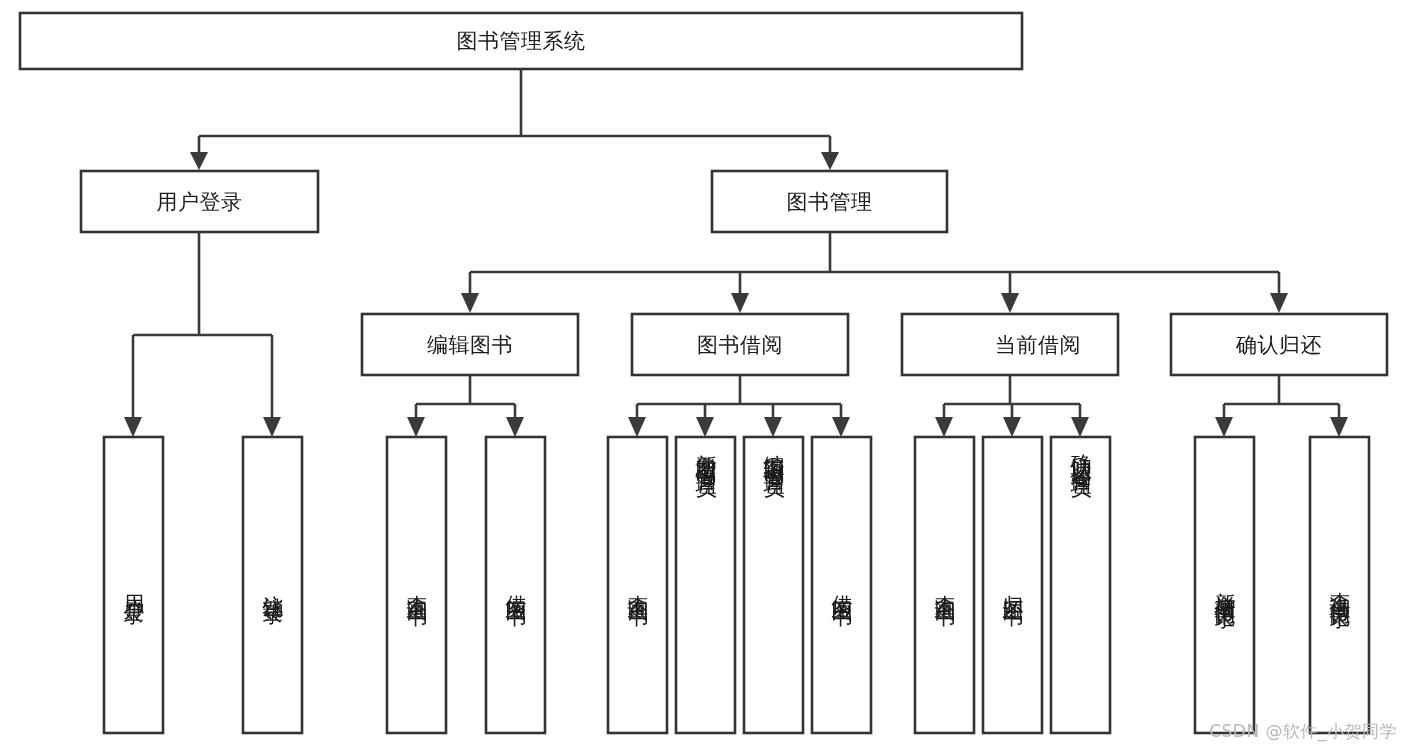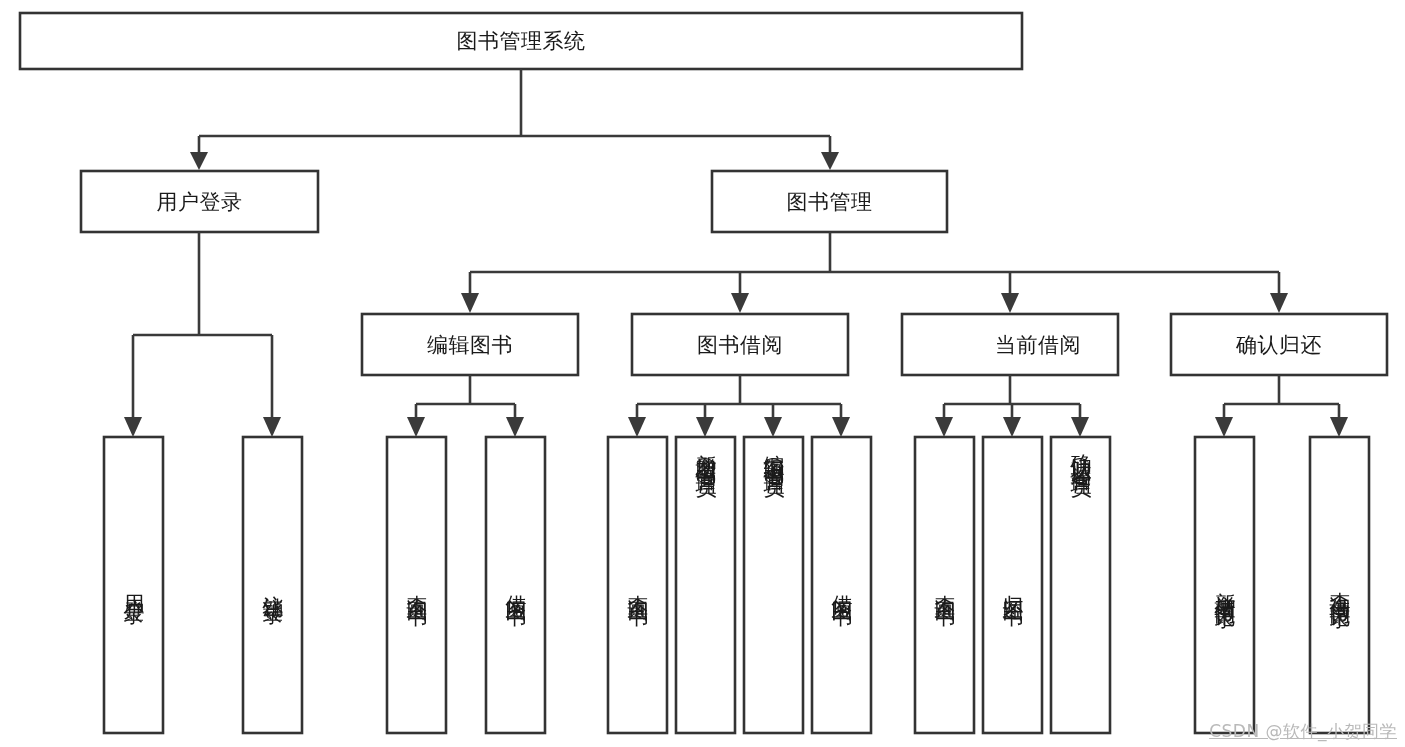--- a/index.html
+++ b/index.html
@@ -77,21 +77,20 @@
   }
   #watermark {
     position: absolute;
     right: 8px;
     bottom: 4px;
     font-family: "DejaVu Sans", "Liberation Sans", sans-serif;
     font-size: 17px;
     color: #b9b9b9;
     letter-spacing: 0.5px;
     white-space: nowrap;
-    text-decoration: underline;
   }
 </style>
 </head>
 <body>
 
 <div id="diagram-root">
 
   <svg id="flow" viewBox="0 0 1405 747">
 
     <rect class="node-rect" x="20" y="13" width="1002" height="56"></rect>

